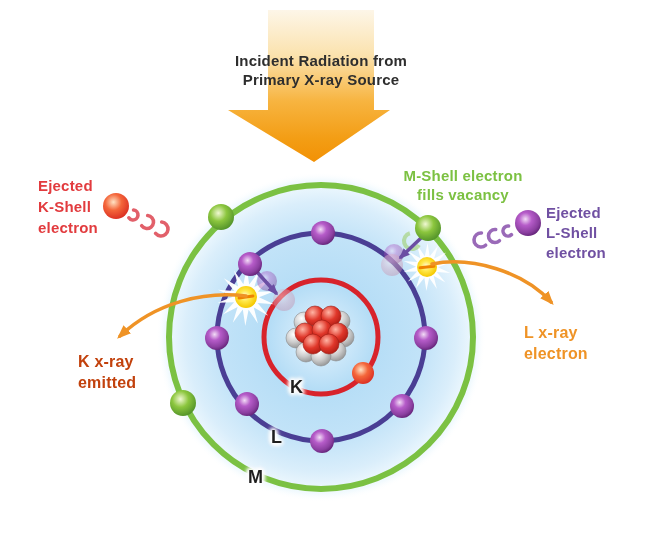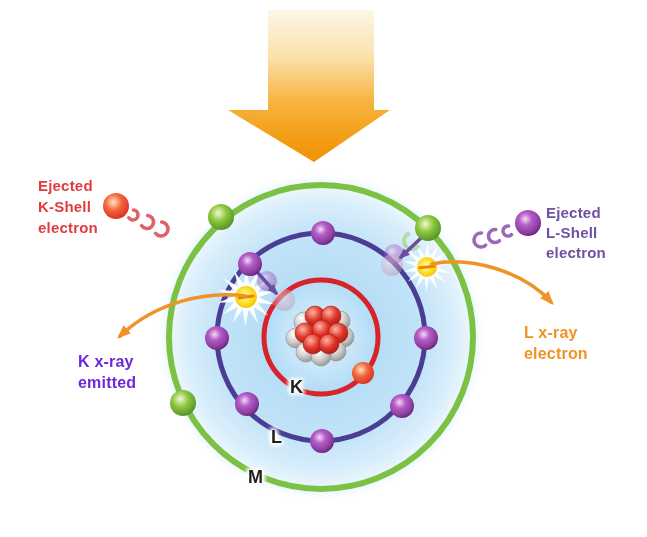--- a/index.html
+++ b/index.html
@@ -150,27 +150,31 @@
         <circle cx="147" cy="222" r="6.5" fill="none" stroke="#e2606a" stroke-width="3.6" stroke-linecap="round" stroke-dasharray="25.3 15.5" transform="rotate(-84.2 147 222)"></circle>
         <circle cx="161" cy="229" r="7" fill="none" stroke="#e2606a" stroke-width="3.6" stroke-linecap="round" stroke-dasharray="27.3 16.7" transform="rotate(-84.4 161 229)"></circle>
         <circle cx="116" cy="206" r="13" fill="url(#redGrad)"></circle>
         <circle cx="508" cy="231" r="5" fill="none" stroke="#9a6ab8" stroke-width="3.6" stroke-linecap="round" stroke-dasharray="19.5 11.9" transform="rotate(46.7 508 231)"></circle>
         <circle cx="495" cy="236" r="6.5" fill="none" stroke="#9a6ab8" stroke-width="3.6" stroke-linecap="round" stroke-dasharray="25.3 15.5" transform="rotate(47.0 495 236)"></circle>
         <circle cx="481" cy="240" r="7" fill="none" stroke="#9a6ab8" stroke-width="3.6" stroke-linecap="round" stroke-dasharray="27.3 16.7" transform="rotate(48.6 481 240)"></circle>
         <circle cx="528" cy="223" r="13" fill="url(#purpleGrad)"></circle>
       </g>
   </svg>
 
+  <div class="lbl" id="label-incident" style="color: rgb(46, 46, 46);">Incident Radiation from
+Primary X-ray Source</div>
   <div class="lbl" id="label-ejected_k" style="color: rgb(226, 59, 62);">Ejected
 K-Shell
 electron</div>
+  <div class="lbl" id="label-m_fills" style="color: rgb(124, 193, 66);">M-Shell electron
+fills vacancy</div>
   <div class="lbl" id="label-ejected_l" style="color: rgb(112, 80, 162);">Ejected
 L-Shell
 electron</div>
-  <div class="lbl" id="label-k_xray" style="color: #6d28d9;">K x-ray
+  <div class="lbl" id="label-k_xray" style="color: #c2410c;">K x-ray
 emitted</div>
   <div class="lbl" id="label-l_xray" style="color: rgb(239, 147, 38);">L x-ray
 electron</div>
 
   <div class="shell-label" id="shell-label-K">K</div>
   <div class="shell-label" id="shell-label-L">L</div>
   <div class="shell-label" id="shell-label-M">M</div>
 </div>
 
 </body></html>

